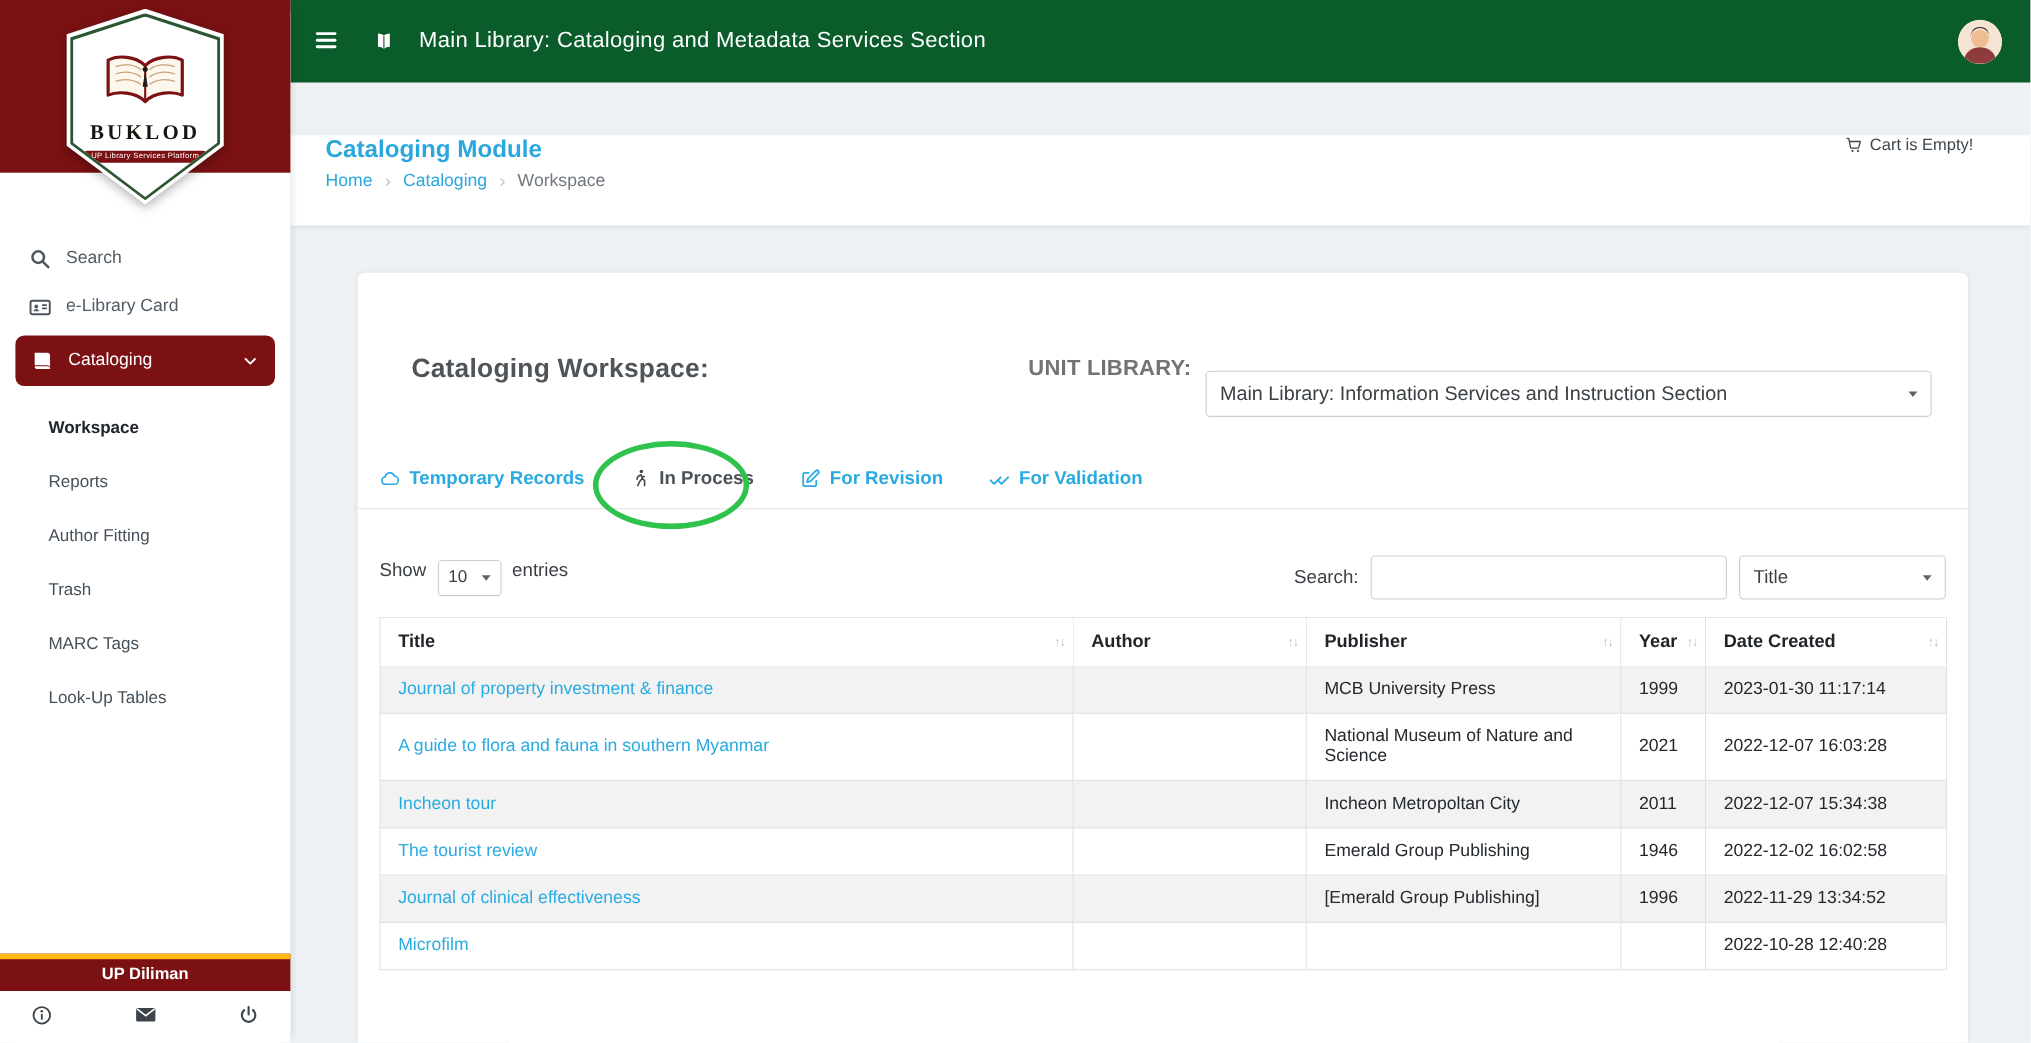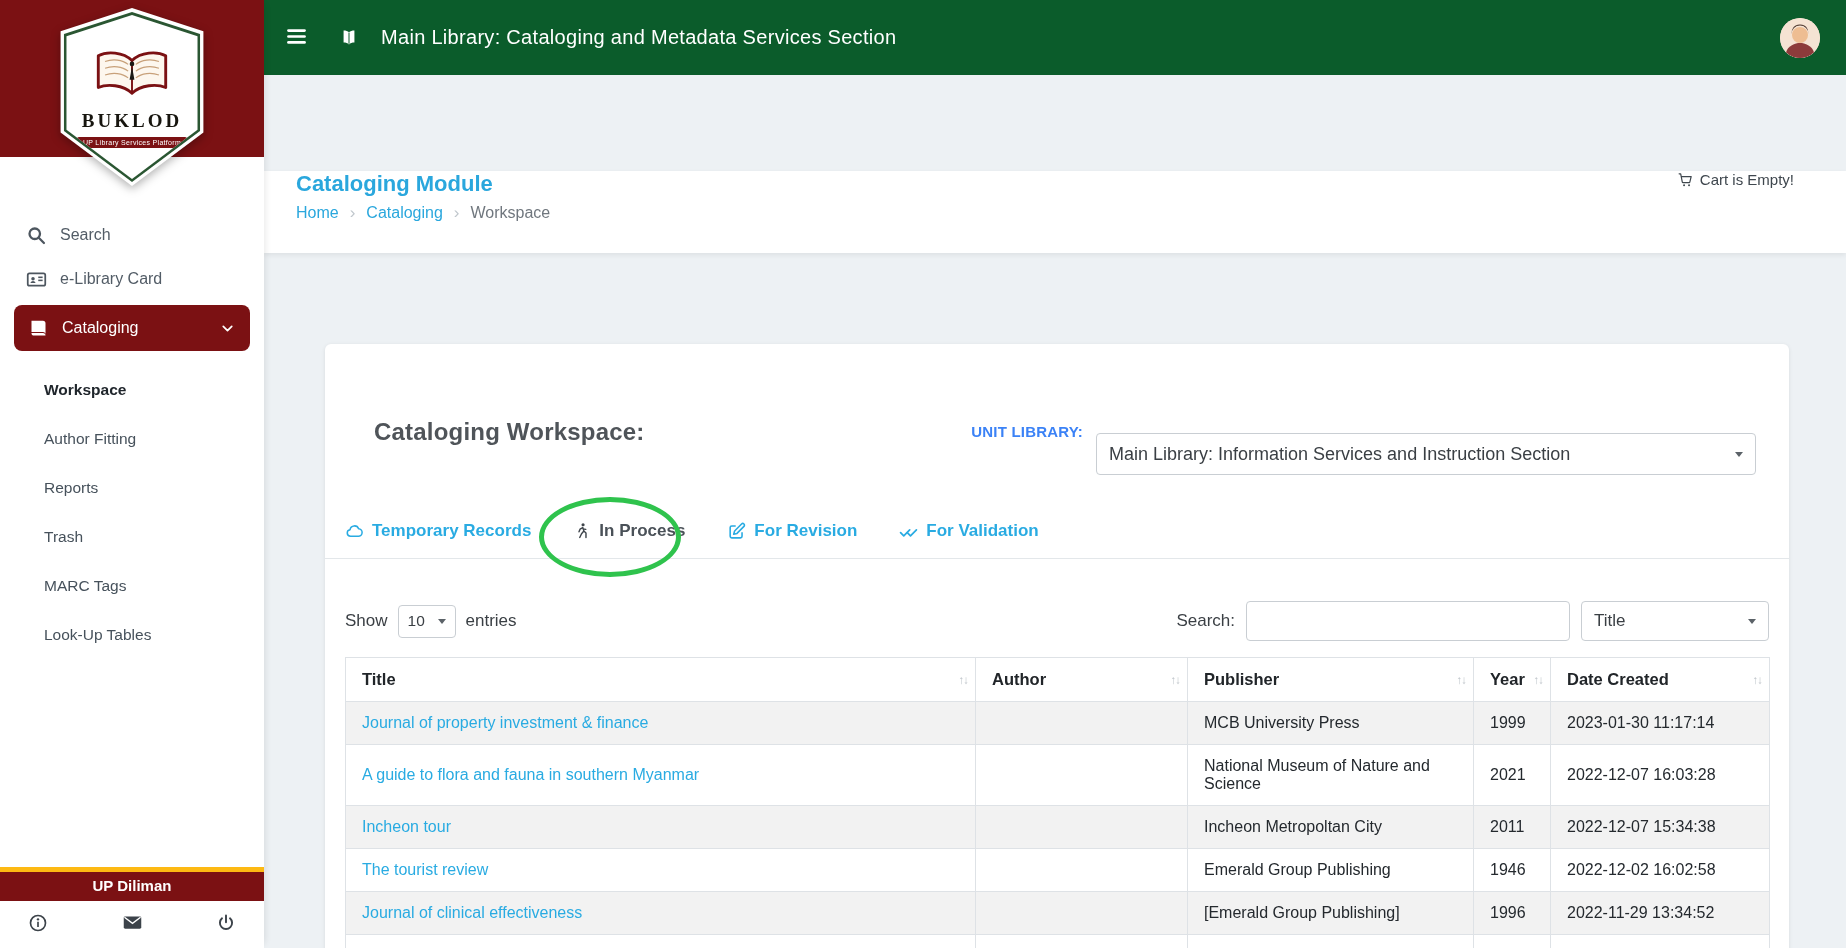--- a/index.html
+++ b/index.html
@@ -66,21 +66,21 @@
     border-top: 5px solid #fdb913; background: #7b1113; color: #fff;
     text-align: center; font-weight: 700; font-size: 15px; padding: 5px 0 7px;
   }
   .icon-row {
     display: flex; align-items: center; justify-content: space-between;
     padding: 11px 28px 12px; color: #3c434a; background: #fff;
   }
   .icon-row button { background: none; border: none; color: #3c434a; display: inline-flex; }
 
   
-  .main { margin-left: 264px; height: 948px; display: flex; flex-direction: column; gap: 48px; }
+  .main { margin-left: 264px; height: 948px; display: flex; flex-direction: column; }
 
   .topbar {
     height: 75px; background: #0b5c2b; display: flex; align-items: center;
     padding: 0 26px 0 14px; color: #fff; flex: 0 0 auto;
   }
   .hamburger { background: none; border: none; color: #fff; display: inline-flex; padding: 6px; }
   .module-icon { display: inline-flex; color: #fff; margin-left: 24px; }
   .topbar-title { font-size: 20px; font-weight: 500; letter-spacing: .3px; margin-left: 22px; }
   .avatar {
     margin-left: auto; width: 40px; height: 40px; border-radius: 50%;
@@ -104,21 +104,21 @@
   .content { flex: 1 1 auto; background: #edf1f4; padding: 43px 0 0 61px; overflow: hidden; }
 
   .card {
     width: 1464px; min-height: 800px; background: #fff; border-radius: 6px;
     box-shadow: 0 1px 4px rgba(0,0,0,.09); padding-bottom: 40px;
   }
 
   .card-head { display: flex; align-items: center; padding: 44px 33px 0 49px; }
   .card-title { font-size: 24px; font-weight: 600; color: #4f5459; letter-spacing: .2px; }
   .unit-group { margin-left: auto; display: flex; align-items: center; gap: 13px; }
-  .unit-label { font-size: 15px; font-weight: 700; color: #3b82f6; letter-spacing: .2px; }
+  .unit-label { font-size: 20px; font-weight: 700; color: #737373; letter-spacing: .2px; }
 
   .select {
     border: 1px solid #c9ced3; border-radius: 4px; background: #fff;
     display: flex; align-items: center; justify-content: space-between;
     padding: 0 12px; cursor: pointer; color: #3a3f44;
   }
   .select::after {
     content: ""; border-left: 4.5px solid transparent; border-right: 4.5px solid transparent;
     border-top: 5.5px solid #5b6268; margin-left: 10px; flex: 0 0 auto;
   }
@@ -136,21 +136,21 @@
   }
   .tab .tab-icon { display: inline-flex; color: #29abe2; }
   .tab.active { color: #4a5158; }
   .tab.active .tab-icon { color: #3e444b; }
   .annotation-ellipse {
     position: absolute; left: 214px; top: -24px; width: 142px; height: 80px;
     border: 5px solid #2fc34d; border-radius: 50%; pointer-events: none;
   }
 
   .controls { margin: 42px 20px 0; display: flex; align-items: center; font-size: 17px; color: #3a3f44; }
-  .length-group { display: flex; align-items: center; gap: 10px; }
+  .length-group { display: flex; align-items: flex-start; gap: 10px; }
   .search-group { margin-left: auto; display: flex; align-items: center; gap: 11px; }
   .search-box {
     width: 324px; height: 40px; border: 1px solid #c9ced3; border-radius: 4px;
     padding: 0 12px; font-size: 17px; font-family: inherit; color: #3a3f44; outline: none;
   }
 
   table.records { margin: 16px 20px 0; width: 1424px; border-collapse: collapse; table-layout: fixed; }
   .records th, .records td { border: 1px solid #dee2e6; padding: 12px 16px; text-align: left; vertical-align: middle; }
   .records th {
     font-size: 16.5px; font-weight: 700; color: #212529; position: relative;
@@ -236,24 +236,24 @@
             <path d="M6 9l6 6 6-6" fill="none" stroke="currentColor" stroke-width="2.4" stroke-linecap="round" stroke-linejoin="round"></path>
           </svg>
       </span>
     </div>
 
     <div class="submenu">
       <div class="submenu-item current">
           <span>Workspace</span>
         </div>
       <div class="submenu-item">
+          <span>Reports</span>
+        </div>
+      <div class="submenu-item">
           <span>Author Fitting</span>
-        </div>
-      <div class="submenu-item">
-          <span>Reports</span>
         </div>
       <div class="submenu-item">
           <span>Trash</span>
         </div>
       <div class="submenu-item">
           <span>MARC Tags</span>
         </div>
       <div class="submenu-item">
           <span>Look-Up Tables</span>
         </div>

